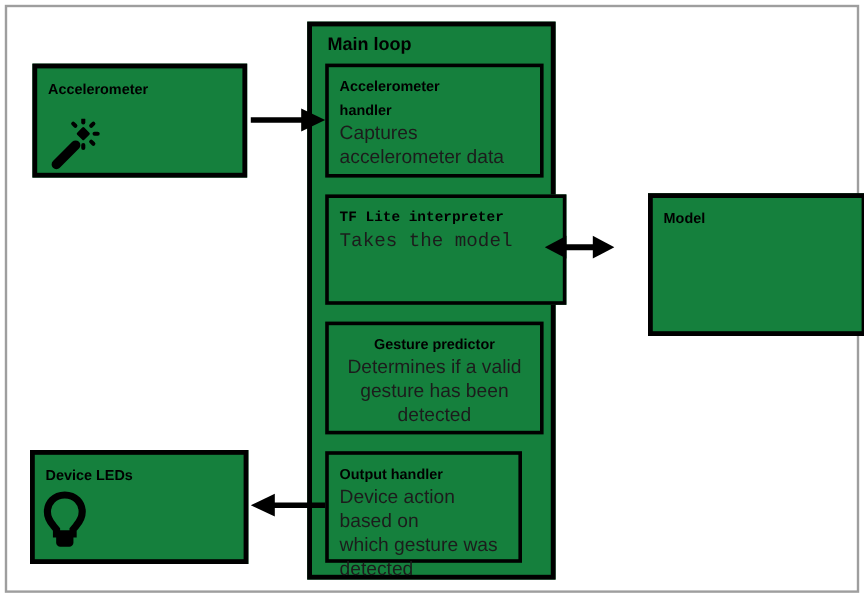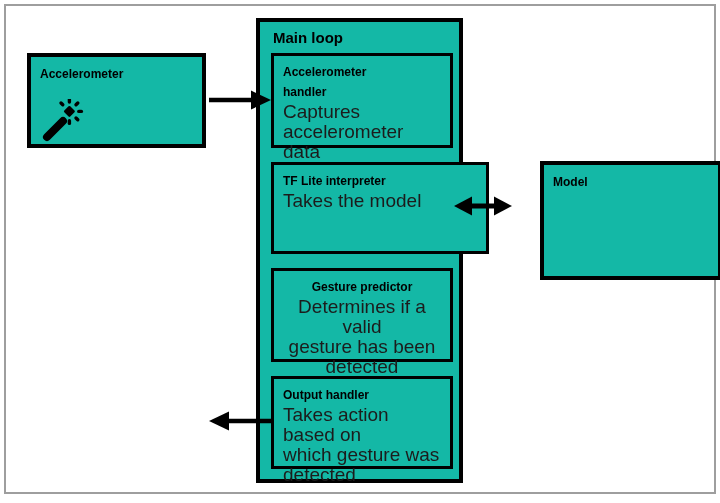--- a/index.html
+++ b/index.html
@@ -20,41 +20,41 @@
     left: 4px;
     top: 4px;
     width: 712px;
     height: 490px;
     border: 2px solid #9e9e9e;
     box-sizing: border-box;
     background: #ffffff;
   }
   .box {
     position: absolute;
-    background: #14b8a6;
+    background: #15803d;
     border: 4px solid #000000;
     box-sizing: border-box;
   }
   .inner-box {
     border-width: 3px;
     padding: 6px 9px 4px 9px;
   }
   .side-box {
     padding: 7px 9px;
   }
   .box-title {
     font-weight: bold;
     font-size: 12px;
     line-height: 20px;
     color: #000000;
     white-space: pre-line;
   }
   .box-desc {
     font-weight: normal;
-    font-size: 19px;
+    font-size: 16px;
     line-height: 20px;
     color: #1c1c1c;
     white-space: pre-line;
   }
   .main-loop-title {
     position: absolute;
     left: 13px;
     top: 7px;
     font-weight: bold;
     font-size: 15px;
@@ -83,46 +83,55 @@
         <line x1="28.4" y1="3" x2="28.4" y2="0.5" stroke="#000" stroke-width="3.4" stroke-linecap="round"></line>
         <line x1="35" y1="5.8" x2="36.8" y2="4" stroke="#000" stroke-width="3.4" stroke-linecap="round"></line>
         <line x1="37.8" y1="12.4" x2="40.4" y2="12.4" stroke="#000" stroke-width="3.4" stroke-linecap="round"></line>
         <line x1="35" y1="19" x2="36.8" y2="20.8" stroke="#000" stroke-width="3.4" stroke-linecap="round"></line>
         <line x1="28.4" y1="21.8" x2="28.4" y2="24.4" stroke="#000" stroke-width="3.4" stroke-linecap="round"></line>
         <line x1="21.8" y1="5.8" x2="20" y2="4" stroke="#000" stroke-width="3.4" stroke-linecap="round"></line>
       </svg>
     </div>
   </div>
 
+  <div class="box side-box" style="left:25px; top:375px; width:182px; height:95px;">
+    <div class="box-title">Device LEDs</div>
+    <div class="icon-slot" style="left:7px; top:30px;">
+      <svg width="36" height="52" viewBox="0 0 36 52" fill="none">
+        <path d="M18 3.5 C9.2 3.5 3.5 10 3.5 17.5 c0 5.2 2.4 8.6 5 11.6 l2.6 3.2 v3.6 h13.8 v-3.6 l2.6 -3.2 c2.6 -3 5 -6.4 5 -11.6 C32.5 10 26.8 3.5 18 3.5 Z" fill="none" stroke="#000" stroke-width="6"></path>
+        <path d="M10.8 38 h14.4 v5.2 a3.5 3.5 0 0 1 -3.5 3.5 h-7.4 a3.5 3.5 0 0 1 -3.5 -3.5 Z" fill="#000"></path>
+      </svg>
+    </div>
+  </div>
 
   <div class="box" style="left:256px; top:18px; width:207px; height:465px;">
     <div class="main-loop-title">Main loop</div>
 
     <div class="box inner-box" style="left:11px; top:31px; width:182px; height:95px;">
       <div class="box-title">Accelerometer
 handler</div>
       <div class="box-desc">Captures
 accelerometer data</div>
     </div>
 
-    <div class="box inner-box" style="left:11px; top:140px; width:218px; height:92px;">
+    <div class="box inner-box" style="left:11px; top:140px; width:201px; height:92px;font-family:Liberation Mono, monospace;">
       <div class="box-title">TF Lite interpreter</div>
       <div class="box-desc">Takes the model</div>
     </div>
 
     <div class="box inner-box" style="left:11px; top:246px; width:182px; height:94px;text-align:center;">
       <div class="box-title">Gesture predictor</div>
       <div class="box-desc">Determines if a valid
 gesture has been
 detected</div>
     </div>
 
-    <div class="box inner-box" style="left:11px; top:354px; width:182px; height:93px;">
+    <div class="box inner-box" style="left:11px; top:354px; width:164px; height:93px;">
       <div class="box-title">Output handler</div>
-      <div class="box-desc">Takes action based on
+      <div class="box-desc">Device action based on
 which gesture was
 detected</div>
     </div>
   </div>
 
   <div class="box side-box" style="left:540px; top:161px; width:182px; height:119px;">
     <div class="box-title">Model</div>
   </div>
 
   <div class="arrow" style="left:208px; top:89px;">

